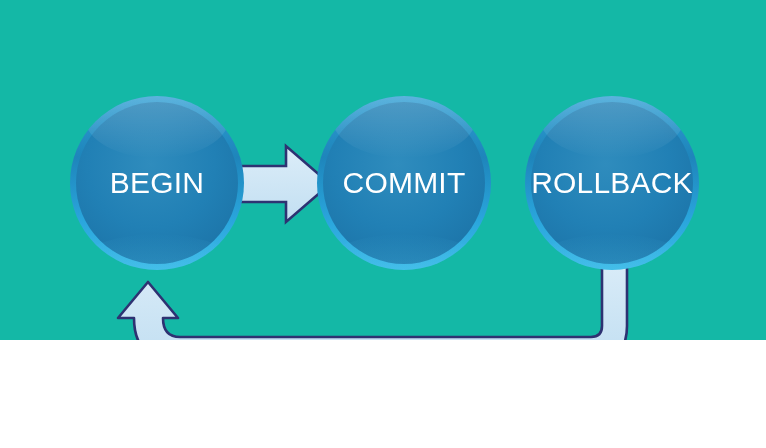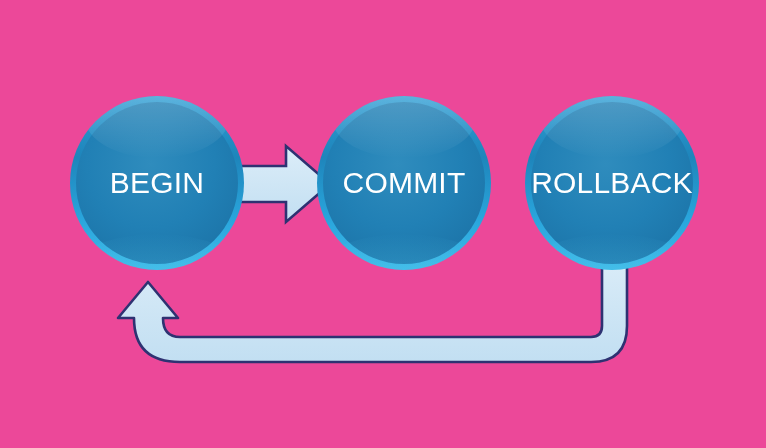--- a/index.html
+++ b/index.html
@@ -6,22 +6,22 @@
     margin: 0;
     padding: 0;
     background: #ffffff;
   }
   body {
     font-family: "Liberation Sans", sans-serif;
   }
   #canvas {
     position: relative;
     width: 766px;
-    height: 448px;
-    background: #ec4899;
+    height: 340px;
+    background: #14b8a6;
     overflow: hidden;
   }
   #diagram-svg {
     position: absolute;
     left: 0;
     top: 0;
     width: 766px;
     height: 448px;
     display: block;
   }

